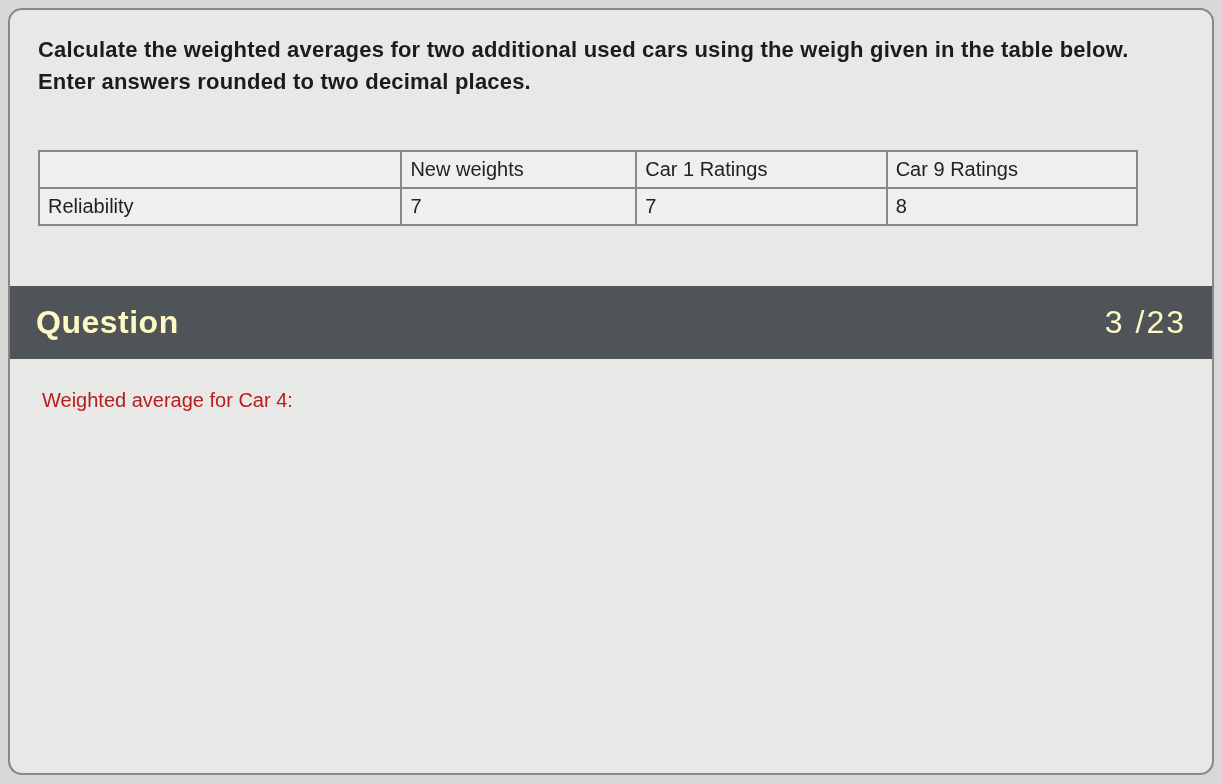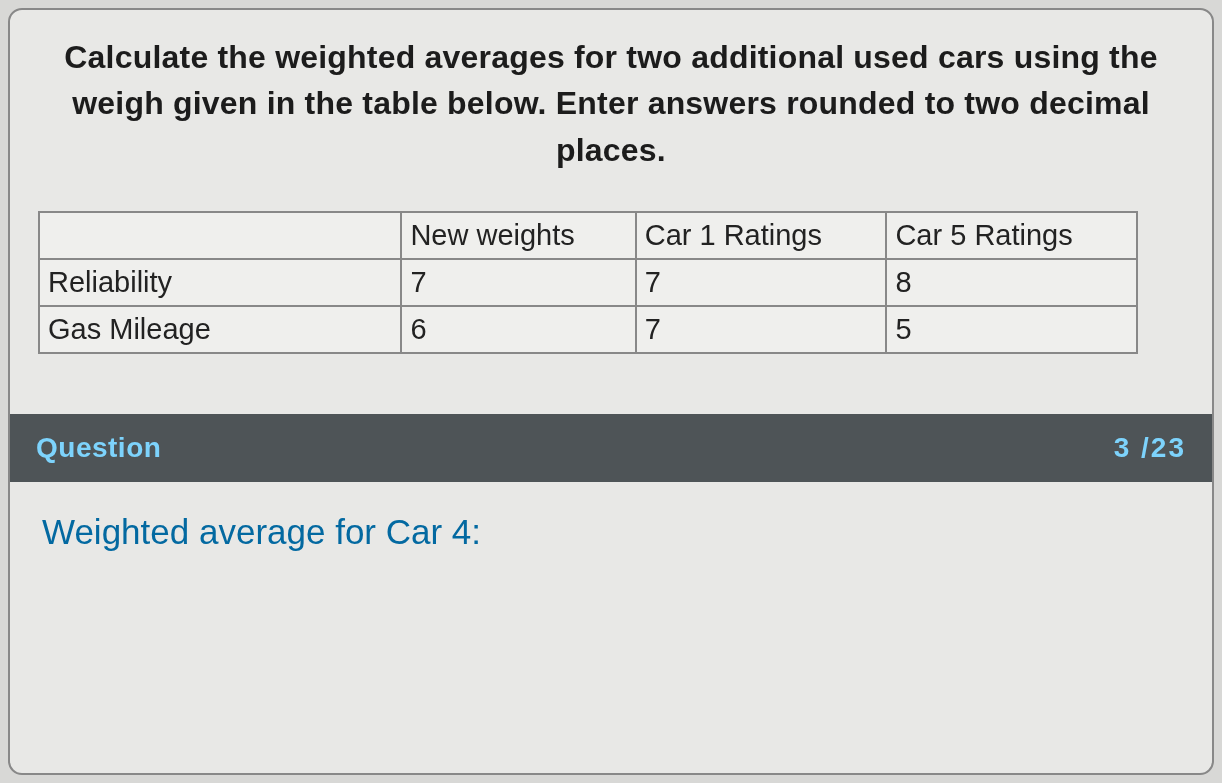--- a/index.html
+++ b/index.html
@@ -18,100 +18,93 @@
     .page-container {
       background: #e8e8e6;
       border: 2px solid #888;
       border-radius: 14px;
       margin: 8px;
       padding: 24px 28px;
       height: calc(100% - 16px);
       position: relative;
     }
     .prompt-text {
-      font-size: 32px;
+      font-size: 22px;
       font-weight: bold;
       color: #1c1c1c;
       line-height: 1.45;
-      margin-bottom: 38px;
+      margin-bottom: 52px;
       letter-spacing: 0.2px;
-      text-align: center;
     }
     table.data-table {
       border-collapse: collapse;
       background: #0c4a6e;
-      font-size: 29px;
+      font-size: 20px;
       color: #222;
       margin-bottom: 60px;
       width: 96%;
     }
     table.data-table th,
     table.data-table td {
       border: 2px solid #888;
       padding: 6px 10px 6px 8px;
       text-align: left;
       font-weight: normal;
       background: #efefed;
       vertical-align: middle;
       white-space: nowrap;
     }
     table.data-table td:first-child {
       width: 33%;
       margin-top: 16px;
     }
     .question-bar {
       background: #4e5457;
-      color: #7dd3fc;
+      color: #fef9c3;
       display: flex;
       justify-content: space-between;
       align-items: center;
       padding: 18px 26px;
-      font-size: 28px;
+      font-size: 32px;
       font-weight: bold;
       margin: 0 -28px;
       letter-spacing: 0.5px;
     }
     .question-bar .counter {
-      font-weight: bold;
+      font-weight: normal;
       letter-spacing: 2px;
     }
     .answer-area {
       padding: 30px 4px 0 4px;
     }
     .answer-label {
-      font-size: 35px;
-      color: #0369a1;
+      font-size: 20px;
+      color: #b91c1c;
     }
   </style>
 </head>
 <body>
 
 <div class="page-container">
 
   <p class="prompt-text">Calculate the weighted averages for two additional used cars using the weigh given in the table below. Enter answers rounded to two decimal places.</p>
 
   <table class="data-table">
     <tbody>
         <tr>
       <td></td>
       <td>New weights</td>
       <td>Car 1 Ratings</td>
-      <td>Car 5 Ratings</td>
+      <td>Car 9 Ratings</td>
     </tr>
     <tr>
       <td>Reliability</td>
       <td>7</td>
       <td>7</td>
       <td>8</td>
-    </tr>
-    <tr>
-      <td>Gas Mileage</td>
-      <td>6</td>
-      <td>7</td>
-      <td>5</td>
     </tr>
   </tbody>
     </table>
 
   <div class="question-bar">
     <span>Question</span>
     <span class="counter">3 /23</span>
   </div>
 
   <div class="answer-area">

